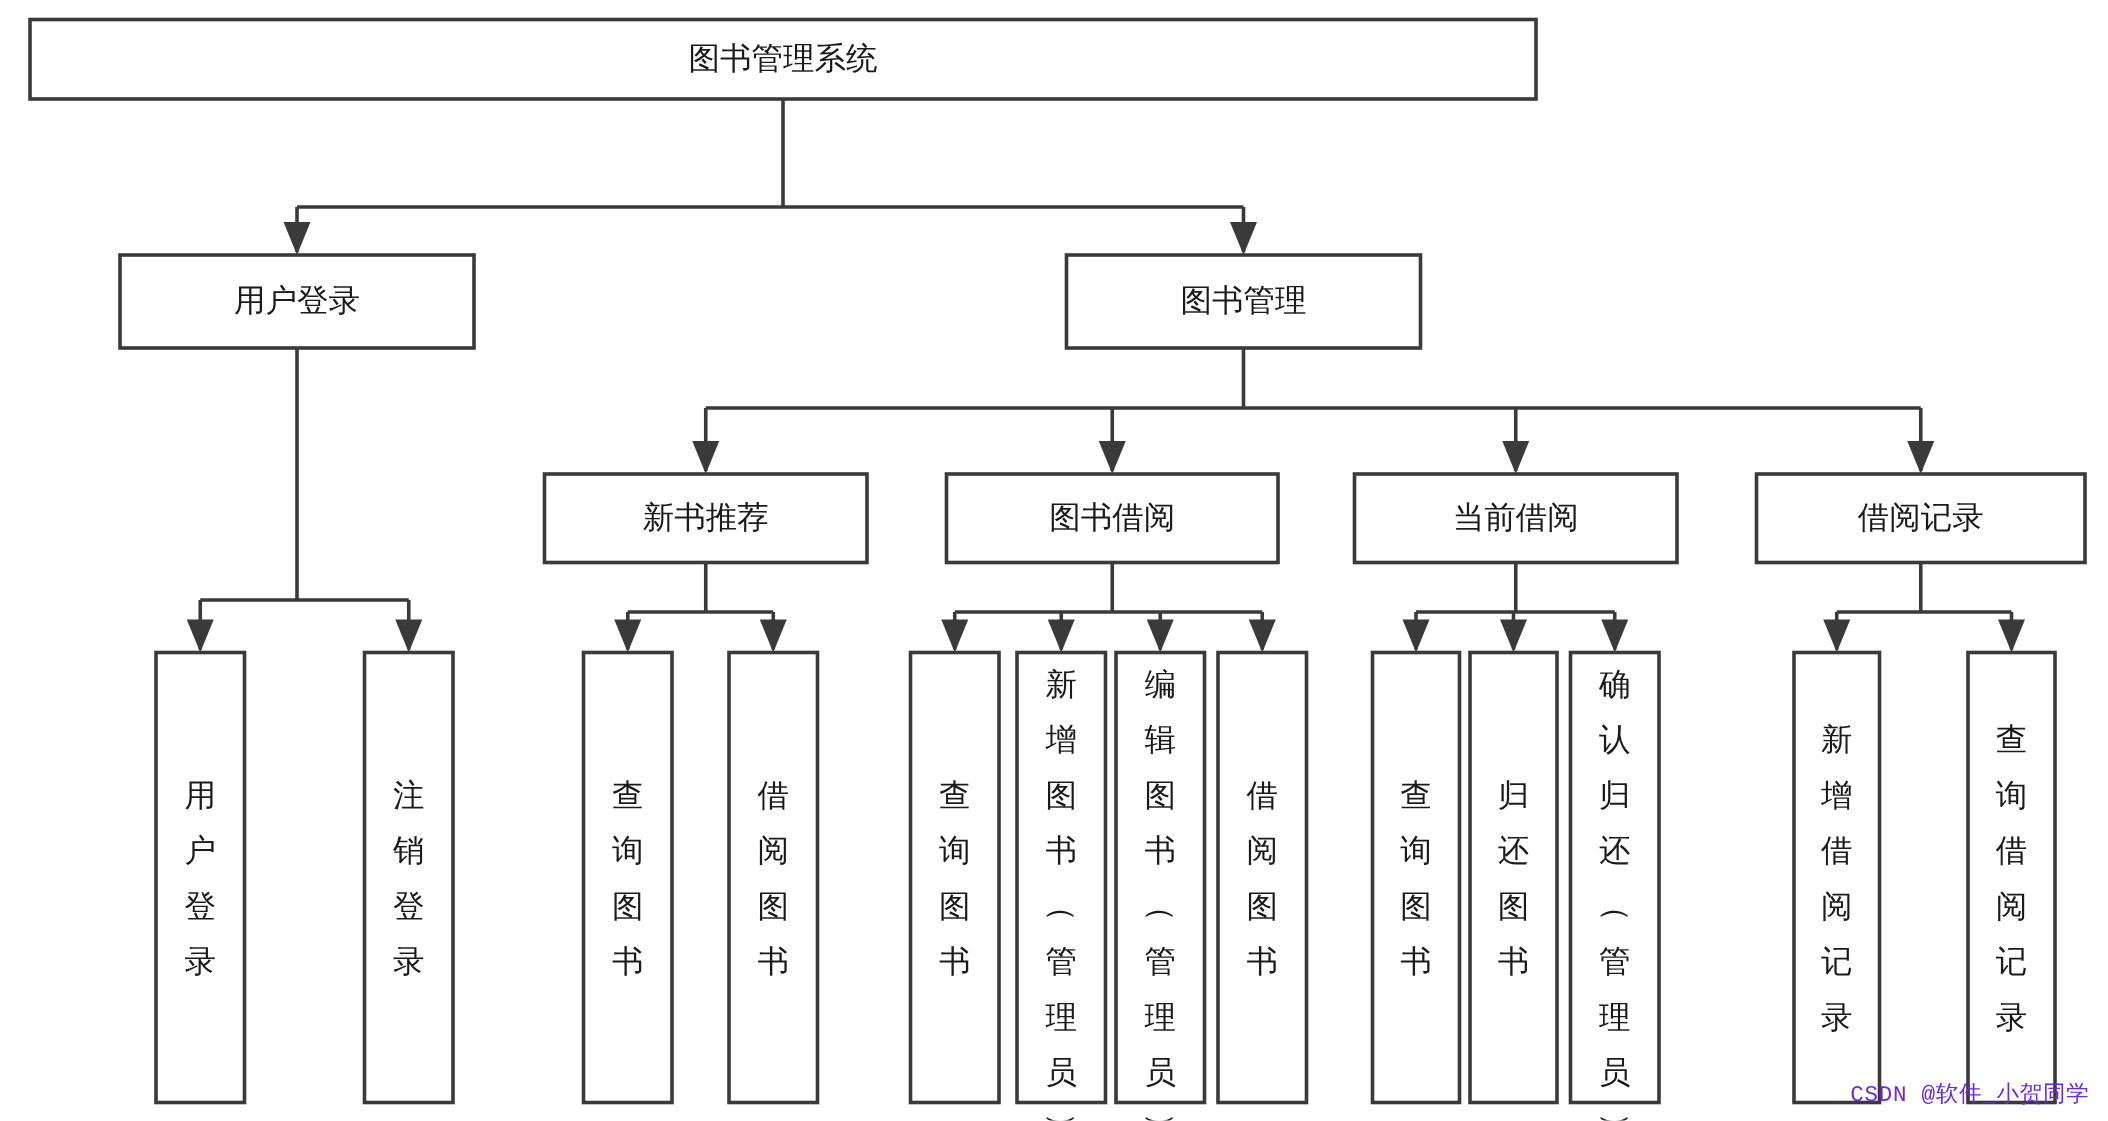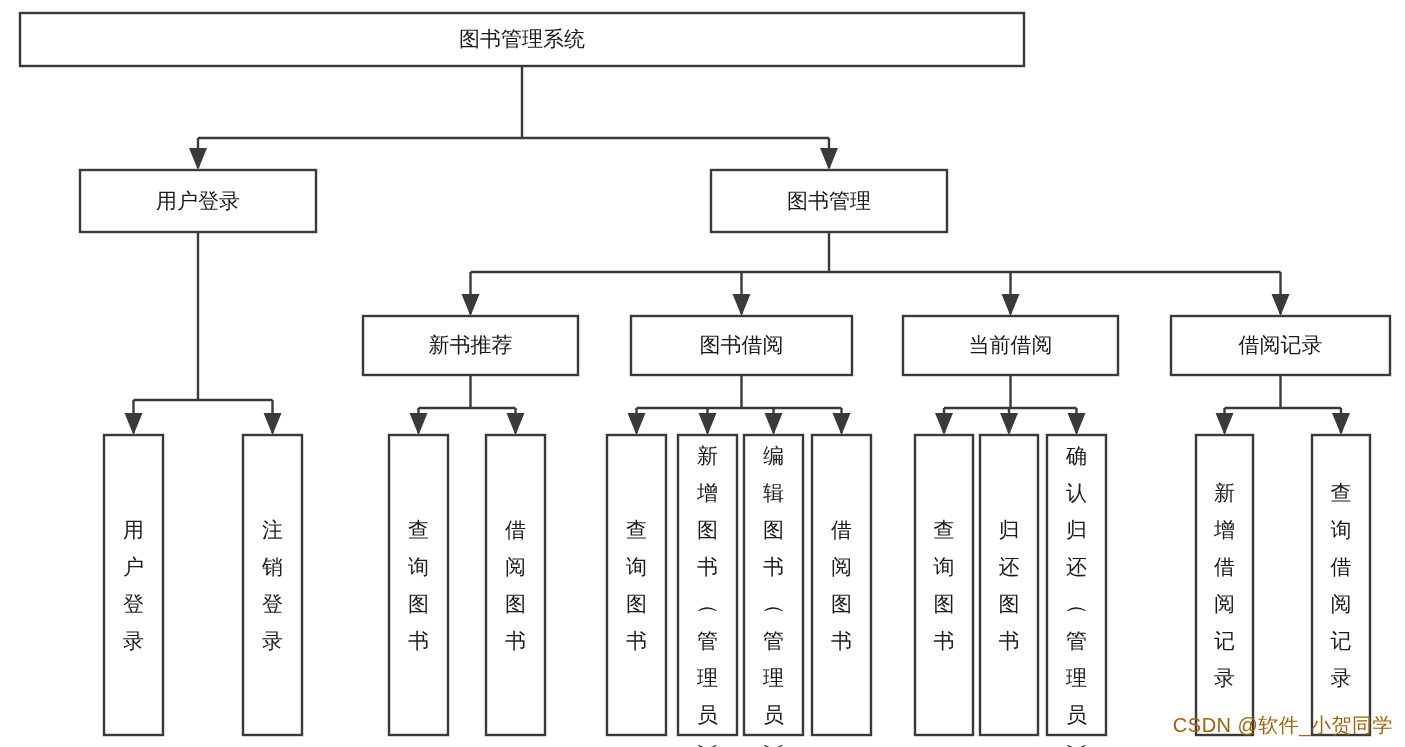--- a/index.html
+++ b/index.html
@@ -51,23 +51,23 @@
   .node-label-v {
     font-family: "Liberation Sans", "DejaVu Sans", sans-serif;
     font-size: 21px;
     fill: #1a1a1a;
     text-anchor: middle;
   }
   .watermark {
     position: absolute;
     right: 12px;
     bottom: 8px;
-    font-family: Liberation Sans, sans-serif;
-    font-size: 20px;
-    color: #a16207;
+    font-family: Liberation Mono, monospace;
+    font-size: 15px;
+    color: #6d28d9;
     letter-spacing: 0.5px;
     white-space: nowrap;
     user-select: none;
   }
 </style>
 </head>
 <body>
 
 <div id="diagram-root">
 

